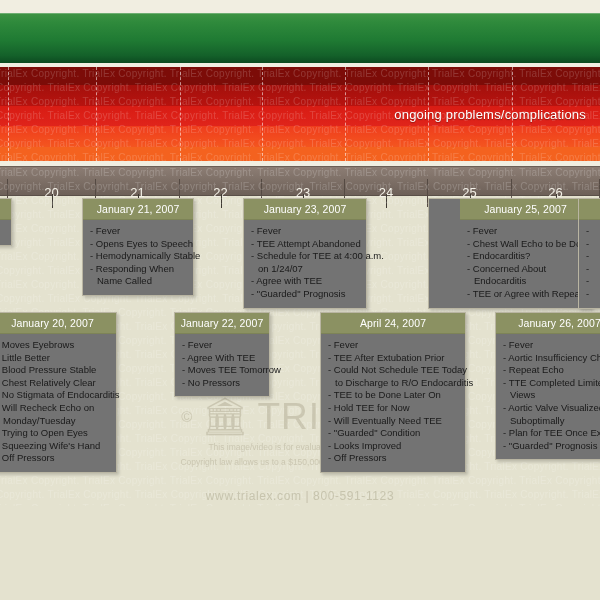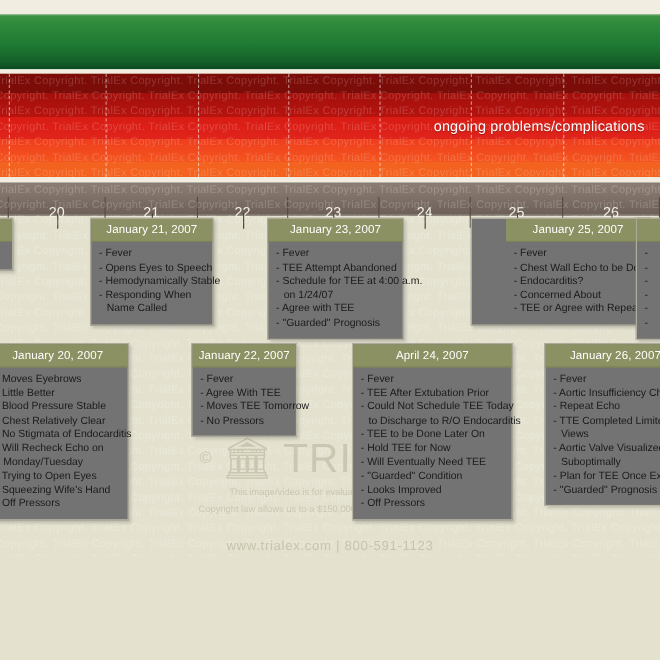--- a/index.html
+++ b/index.html
@@ -226,20 +226,21 @@
           <div class="li">- "Guarded" Prognosis</div>
         </div>
       </div>
       <div class="card" style="left: 428px; top: 198px; width: 131px; padding-left: 31px;">
         <div class="card-head">January 25, 2007</div>
         <div class="card-body">
           <div class="li">- Fever</div>
           <div class="li">- Chest Wall Echo to be Done</div>
           <div class="li">- Endocarditis?</div>
           <div class="li">- Concerned About</div>
+          <div class="li cont">Endocarditis</div>
           <div class="li">- TEE or Agree with Repeating</div>
         </div>
       </div>
       <div class="card" style="left: 578px; top: 198px; width: 60px;">
         <div class="card-head">&nbsp;</div>
         <div class="card-body">
           <div class="li">-</div>
           <div class="li">-</div>
           <div class="li">-</div>
           <div class="li">-</div>

